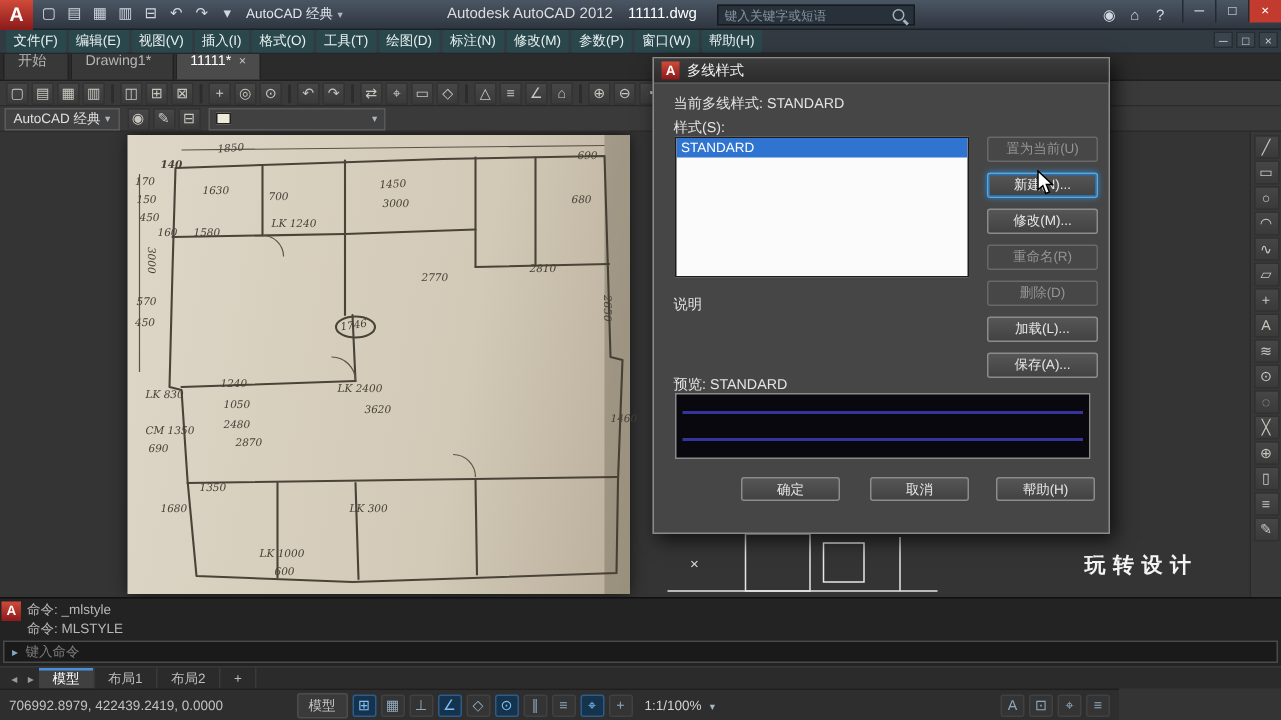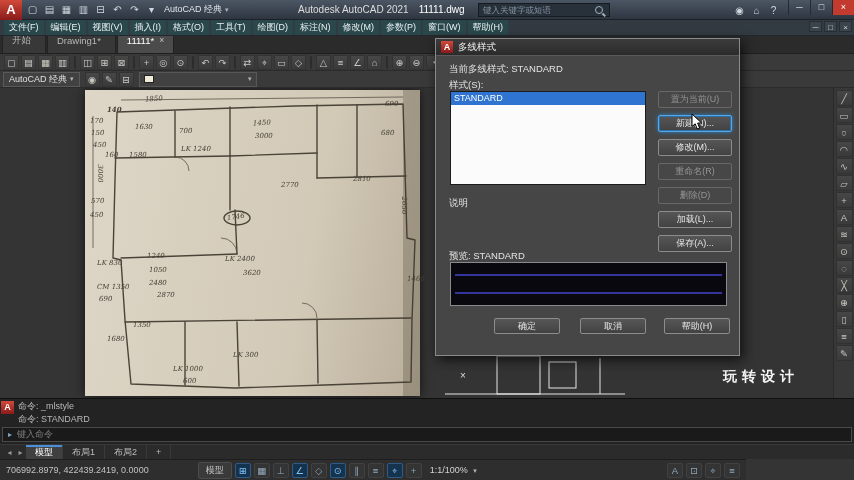--- a/index.html
+++ b/index.html
@@ -146,21 +146,21 @@
         <span class="ticon">▥</span>
         <span class="ticon">⊟</span>
         <span class="ticon">↶</span>
         <span class="ticon">↷</span>
         <span class="ticon">▾</span>
       </div>
     <div class="ws-dd">
       <span>AutoCAD 经典</span><span class="caret">▾</span>
     </div>
     <div class="tb-title">
-      <span>Autodesk AutoCAD 2021</span><span class="doc">11111.dwg</span>
+      <span>Autodesk AutoCAD 2012</span><span class="doc">11111.dwg</span>
     </div>
     <div class="search">
       <input placeholder="键入关键字或短语" style="">
       <span class="mag"></span>
     </div>
     <div class="tb-right">
 
     <span class="ticon">◉</span>
         <span class="ticon">⌂</span>
         <span class="ticon">?</span>
@@ -330,21 +330,21 @@
           <span class="slabel" style="left: 140px; top: 166px;">LK 2400</span>
           <span class="slabel" style="left: 64px; top: 177px;">1050</span>
           <span class="slabel" style="left: 158px; top: 180px;">3620</span>
           <span class="slabel" style="left: 282px; top: 186px; margin-left: 40px;">1460</span>
           <span class="slabel" style="left: 12px; top: 194px;">CM 1350</span>
           <span class="slabel" style="left: 64px; top: 190px;">2480</span>
           <span class="slabel" style="left: 14px; top: 206px;">690</span>
           <span class="slabel" style="left: 72px; top: 202px;">2870</span>
           <span class="slabel" style="left: 48px; top: 232px;">1350</span>
           <span class="slabel" style="left: 22px; top: 246px;">1680</span>
-          <span class="slabel" style="left: 148px; top: 262px;">LK 300</span>
+          <span class="slabel" style="left: 148px; top: 246px;">LK 300</span>
           <span class="slabel" style="left: 88px; top: 276px;">LK 1000</span>
           <span class="slabel" style="left: 98px; top: 288px;">600</span>
         </div>
     </div>
 
     <svg class="under-geo">
       <g stroke="#e6e6e6" stroke-width="1" fill="none">
         <line x1="445" y1="306" x2="625" y2="306"></line>
         <rect x="497" y="268" width="43" height="38"></rect>
         <rect x="549" y="274" width="27" height="26"></rect>
@@ -402,21 +402,21 @@
     <svg width="13" height="18">
         <path d="M1,1 L1,13.5 L4.2,10.8 L6.2,16 L8.6,15 L6.6,10 L10.6,10 Z" fill="#ffffff" stroke="#000000" stroke-width="1"></path>
       </svg>
   </div>
 
   <div class="cmdpanel">
     <span class="cmd-a">A</span>
     <div class="cmd-history">
 
     <div class="cmd-line">命令: _mlstyle</div>
-        <div class="cmd-line">命令: STANDARD</div>
+        <div class="cmd-line">命令: MLSTYLE</div>
       </div>
     <div class="cmd-input">
       <span class="cmd-prompt">▸</span>
       <span class="cmd-placeholder">键入命令</span>
     </div>
   </div>
 
   <div class="ltabs">
     <span style="display:flex;">
 

